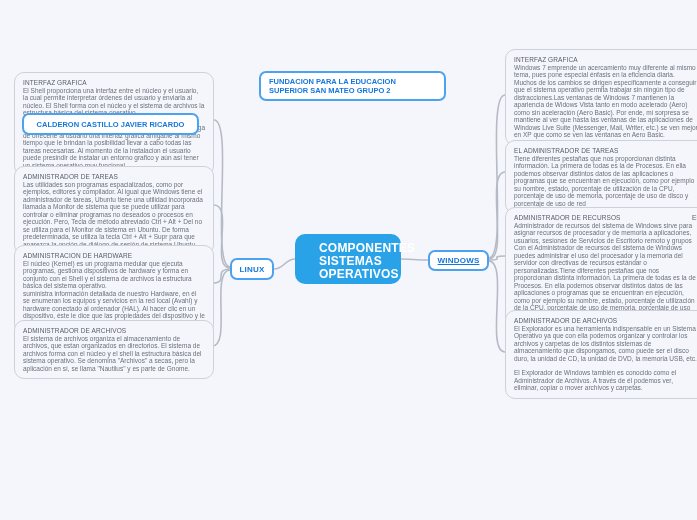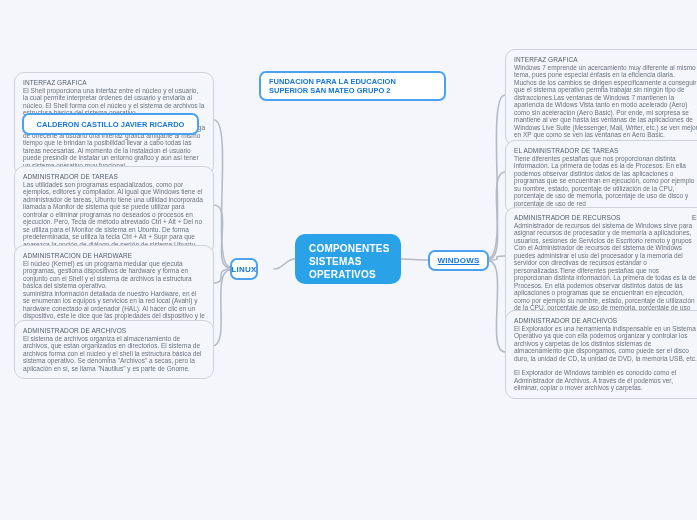--- a/index.html
+++ b/index.html
@@ -47,23 +47,23 @@
   .bnode.title2{font-size:7.5px;justify-content:flex-start;text-align:left;padding:4px 8px;line-height:9.5px;}
   
   .root{
     position:absolute;
     z-index:2;
     box-sizing:border-box;
     background:#2aa2e8;
     border-radius:10px;
     color:#ffffff;
     font-weight:bold;
-    font-size:10px;
+    font-size:12px;
     line-height:13px;
-    padding:8px 14px;
+    padding:8px 24px;
     letter-spacing:.2px;
     cursor:pointer;
   }
 </style>
 </head>
 <body>
 
 <div class="canvas">
 
   <svg class="links" width="697" height="520" viewBox="0 0 697 520">
@@ -126,17 +126,17 @@
     <p>El Explorador es una herramienta indispensable en un Sistema Operativo ya que con ella podemos organizar y controlar los archivos y carpetas de los distintos sistemas de almacenamiento que dispongamos, como puede ser el disco duro, la unidad de CD, la unidad de DVD, la memoria USB, etc.</p>
     <p class="gap">El Explorador de Windows también es conocido como el Administrador de Archivos. A través de él podemos ver, eliminar, copiar o mover archivos y carpetas.</p>
   </div>
 
   <div class="bnode title" style="left:22px;top:66px;width:177px;height:22px;margin-top:47px;">CALDERON CASTILLO JAVIER RICARDO</div>
 
   <div class="bnode title2" style="left:259px;top:71px;width:187px;height:30px;">FUNDACION PARA LA EDUCACION SUPERIOR SAN MATEO GRUPO 2</div>
 
   <div class="root" style="left:295px;top:234px;width:106px;height:50px;">COMPONENTES SISTEMAS OPERATIVOS</div>
 
-  <div class="bnode small" style="left:230px;top:258px;width:28px;height:22px;">LINUX</div>
+  <div class="bnode small" style="left:230px;top:258px;width:44px;height:22px;">LINUX</div>
 
   <div class="bnode small" style="left:428px;top:250px;width:61px;height:21px;text-decoration:underline;">WINDOWS</div>
 
 </div>
 
 </body></html>

